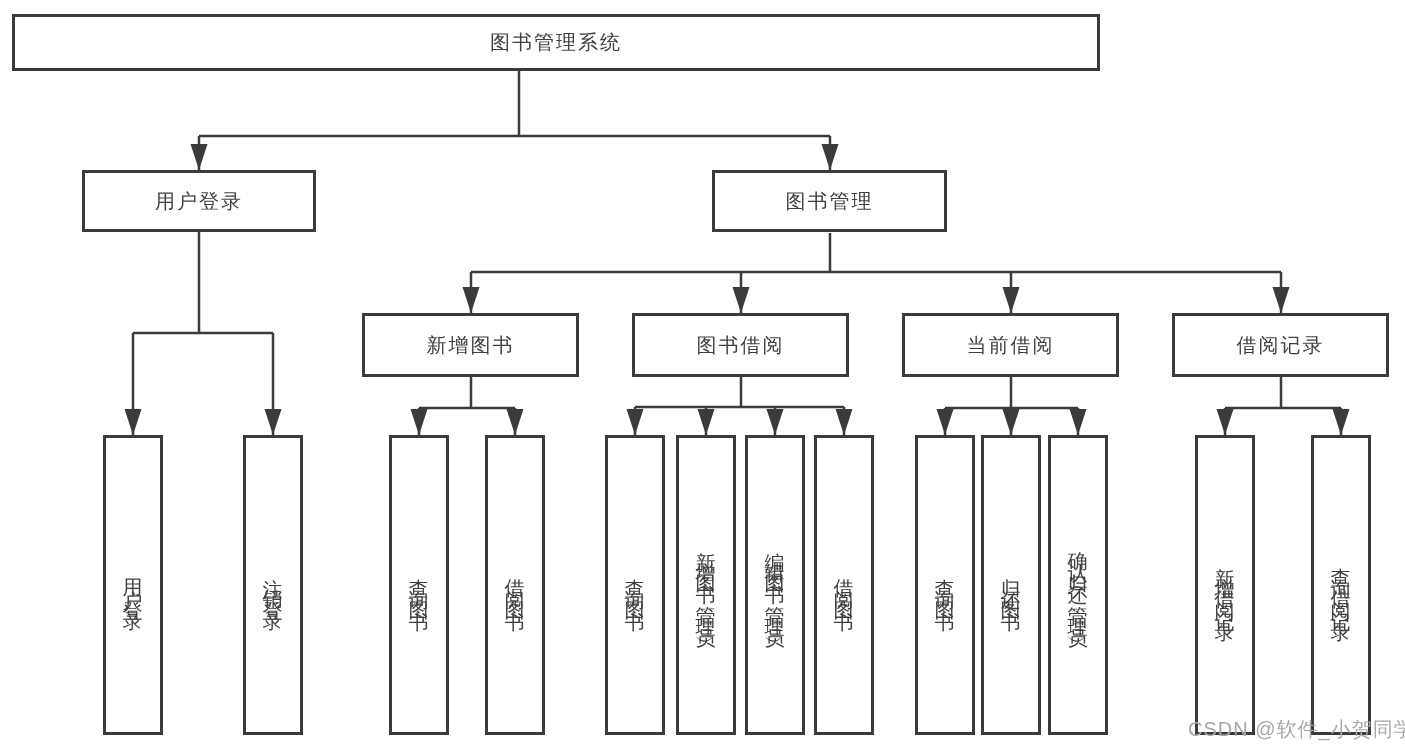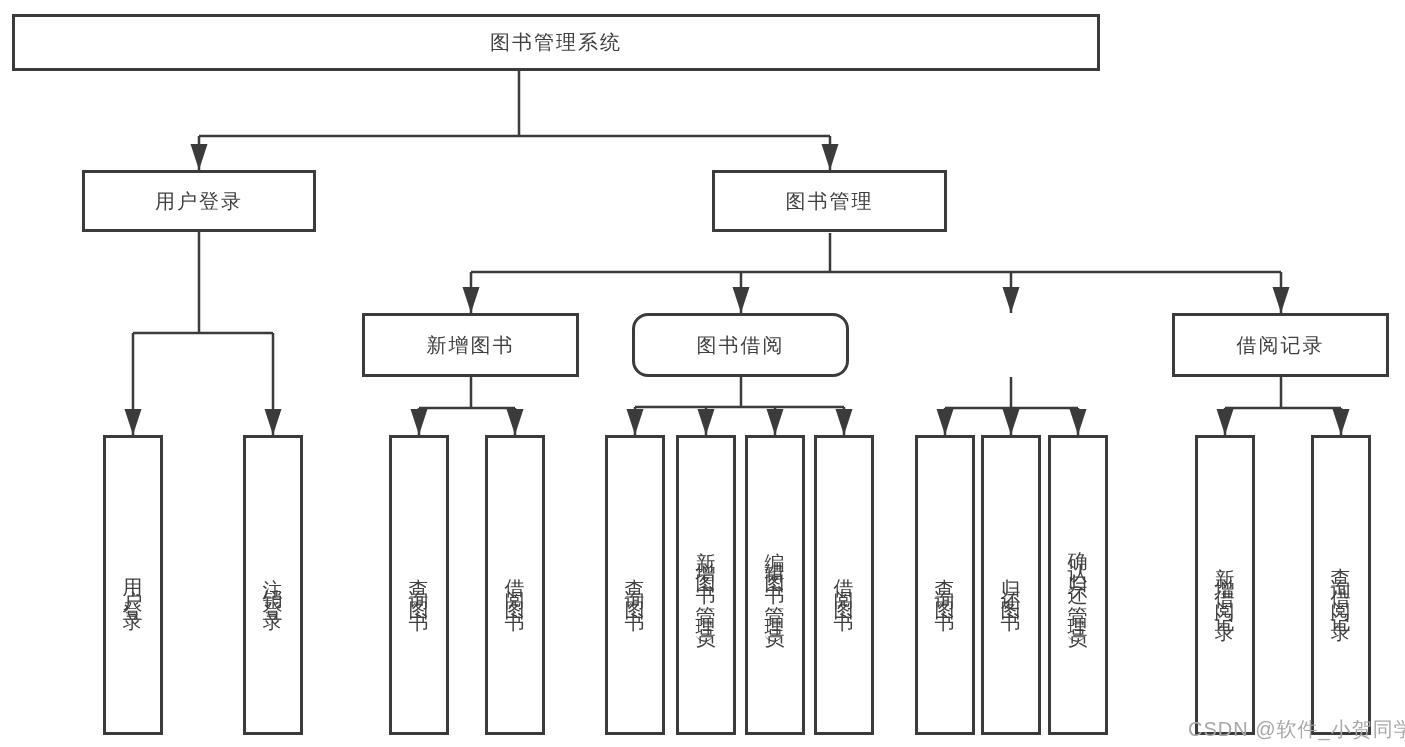--- a/index.html
+++ b/index.html
@@ -91,22 +91,25 @@
   <div class="node hnode" style="left:82px; top:170px; width:234px; height:62px;">
     <span>用户登录</span>
   </div>
   <div class="node hnode" style="left:712px; top:170px; width:235px; height:62px;">
     <span>图书管理</span>
   </div>
 
   <div class="node hnode" style="left:362px; top:313px; width:217px; height:64px;">
     <span>新增图书</span>
   </div>
-  <div class="node hnode" style="left:632px; top:313px; width:217px; height:64px;border-radius:16px;">
+  <div class="node hnode" style="left:632px; top:313px; width:217px; height:64px;">
     <span>图书借阅</span>
+  </div>
+  <div class="node hnode" style="left:902px; top:313px; width:217px; height:64px;">
+    <span>当前借阅</span>
   </div>
   <div class="node hnode" style="left:1172px; top:313px; width:217px; height:64px;text-align:center;">
     <span>借阅记录</span>
   </div>
 
   <div class="node vnode" style="left:103px; top:435px; width:60px; height:300px;">
     <span>用户登录</span>
   </div>
   <div class="node vnode" style="left:243px; top:435px; width:60px; height:300px;">
     <span>注销登录</span>

